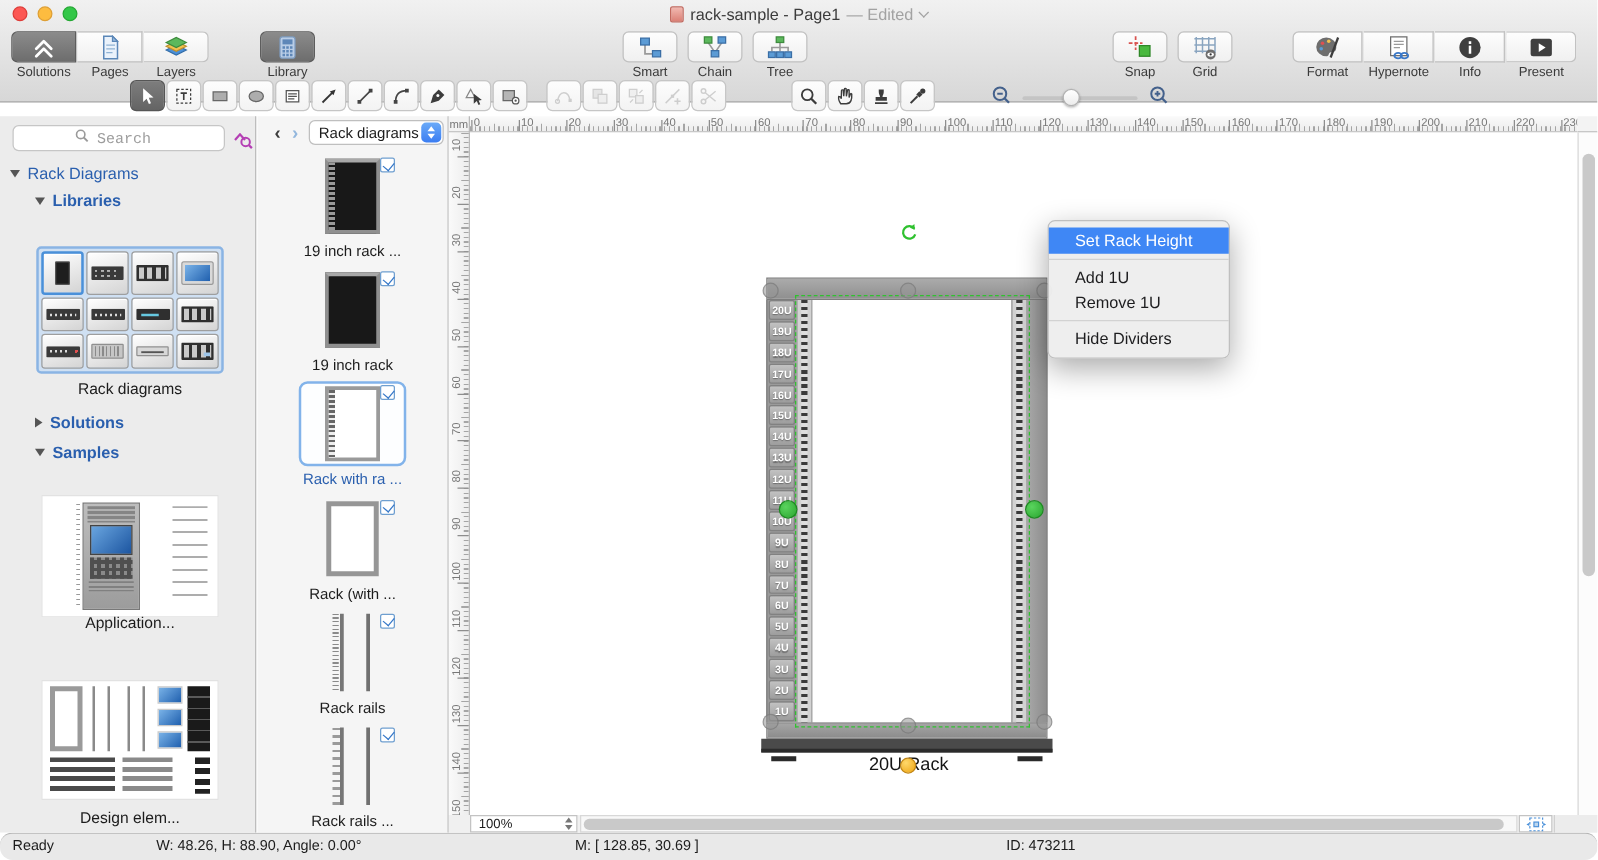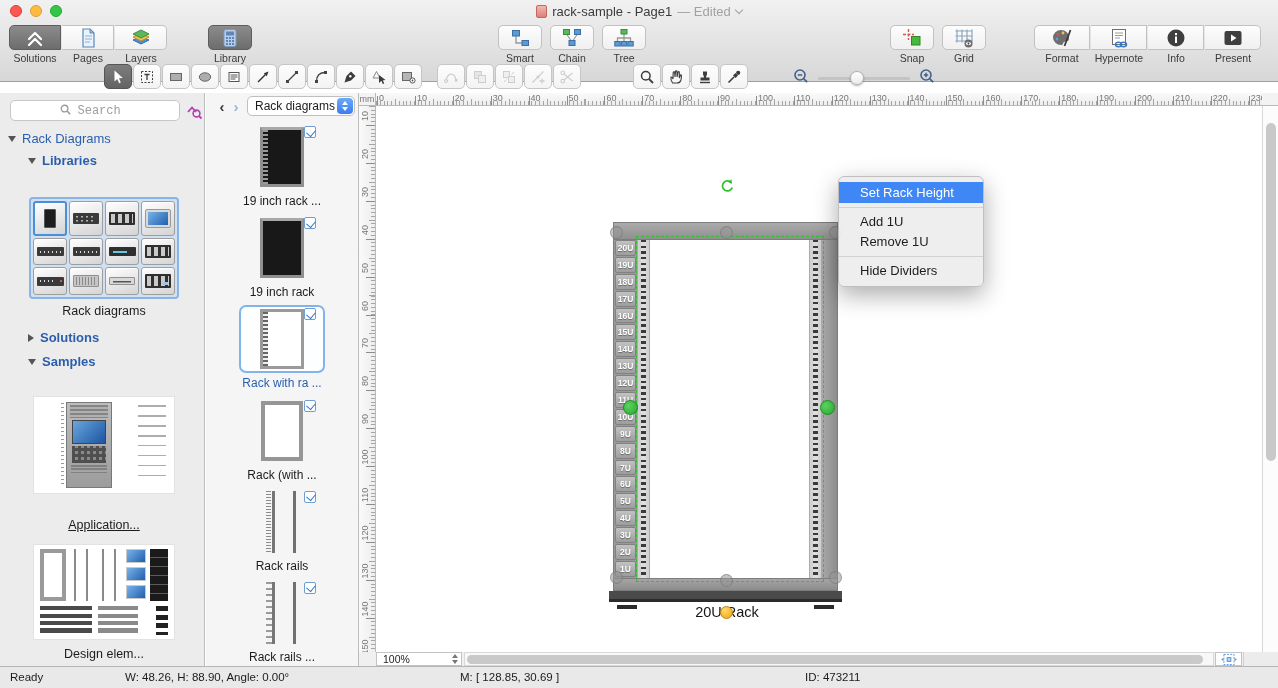--- a/index.html
+++ b/index.html
@@ -108,21 +108,21 @@
       repeating-linear-gradient(90deg,#c9c9c9 0 4px,transparent 4px 7px),
       repeating-linear-gradient(0deg,#2f2f2f 0 1.5px,transparent 1.5px 4px);
     background-size:5px 3px,22px 10px,22px 10px;background-position:18px 8px,2px 2px,2px 2px;
     background-repeat:no-repeat;}
   #lib-grid-label{position:absolute;top:211px;left:29px;width:150px;text-align:center;
     font-size:12.5px;color:#1c1c1c;}
   .sample-card{position:absolute;left:33px;width:142px;background:#fff;border:1px solid #e2e2e2;}
   #card-app{top:303px;height:98px;}
   #card-design{top:451px;height:96px;}
   .sample-label{position:absolute;left:20px;width:168px;text-align:center;font-size:12.5px;color:#1c1c1c;}
-  #label-app{top:425px;text-decoration:underline;}
+  #label-app{top:398px;}
   #label-design{top:554px;}
   
   .t-rail{position:absolute;left:27px;top:6px;width:3px;height:84px;
     background:repeating-linear-gradient(180deg,#999 0 1px,transparent 1px 4px);}
   .t-frame{position:absolute;left:32px;top:5px;width:46px;height:86px;
     background:linear-gradient(#bdbdbd,#9c9c9c);border:1px solid #787878;}
   .t-top{margin:2px 3px 0;height:13px;
     background:repeating-linear-gradient(180deg,#858585 0 2px,#b0b0b0 2px 4px);}
   .t-screen{margin:2px 5px 0;height:24px;background:linear-gradient(135deg,#6aa6e0,#1c55a0);
     border:1px solid #444;}
@@ -269,21 +269,21 @@
   #hscroll{position:absolute;left:105px;top:0;width:750px;height:14px;background:#f8f8f8;
     border:1px solid #d8d8d8;}
   #hthumb{position:absolute;left:2px;top:1.5px;width:736px;height:9px;background:#c9c9c9;border-radius:5px;}
   #fit-btn{position:absolute;left:856px;top:0;width:27px;height:14px;background:#fff;
     border:1px solid #c3c3c3;display:flex;align-items:center;justify-content:center;padding:0;}
   #bb-corner{position:absolute;left:884px;right:0;top:0;height:14px;background:#ececec;
     border-left:1px solid #d0d0d0;}
 
   
   #statusbar{position:absolute;left:0;right:0;bottom:0;height:22px;background:#e9e9e9;
-    border-top:1px solid #b5b5b5;font-size:11.5px;color:#1c1c1c;}
+    border-top:1px solid #b5b5b5;font-size:11.5px;color:#1c1c1c;border-radius:10px;}
   #statusbar span{position:absolute;top:4px;}
   #st-ready{left:10px;}
   #st-dims{left:125px;}
   #st-mouse{left:460px;}
   #st-id{left:805px;}
 </style>
 </head>
 <body>
 
 <div id="win">

